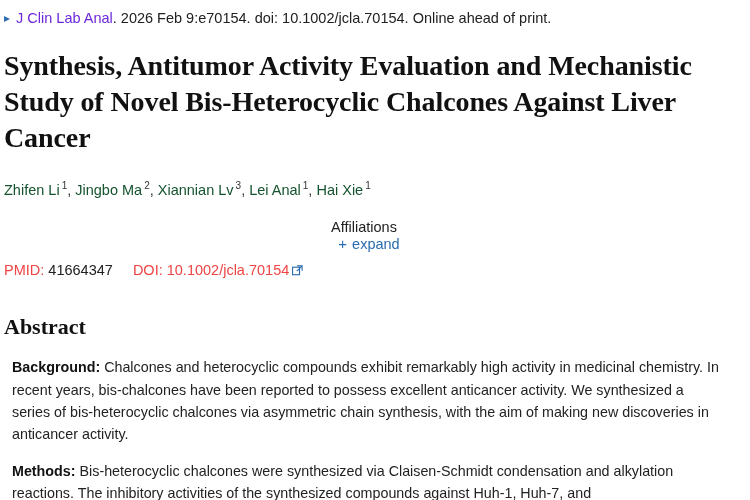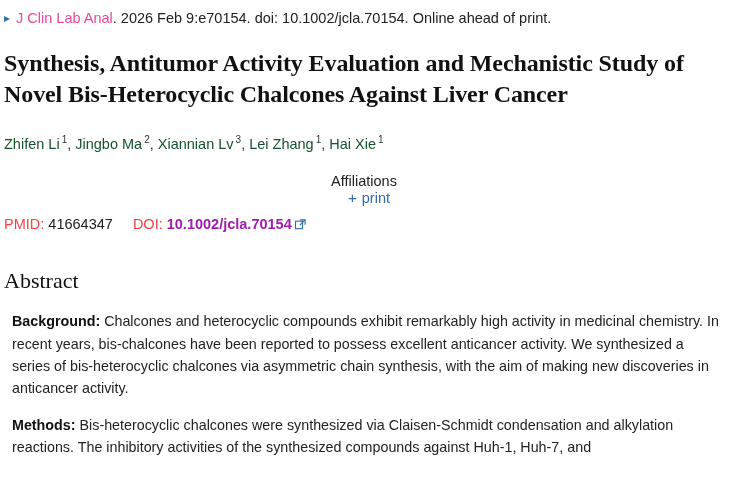--- a/index.html
+++ b/index.html
@@ -32,31 +32,31 @@
   }
   .chevron {
     color: #2b6cb0;
     font-size: 12px;
     margin-right: 6px;
     line-height: 1;
     transform: translateY(-1px);
     flex: 0 0 auto;
   }
   .journal {
-    color: #ec4899;
+    color: #6d28d9;
     font-style: normal;
   }
   .cite-rest {
     color: #212121;
   }
   
   h1.title {
     font-family: "Liberation Serif", serif;
     font-weight: 700;
-    font-size: 24px;
+    font-size: 28px;
     line-height: 1.28;
     letter-spacing: -0.1px;
     margin: 20px 0 0 0;
     padding: 0 24px 0 4px;
     color: #111;
   }
   
   .authors {
     padding: 22px 16px 0 4px;
     font-size: 14.5px;
@@ -98,37 +98,36 @@
   }
   
   .ids {
     padding: 10px 16px 0 4px;
     font-size: 14.5px;
     color: #212121;
   }
   .ids .pmid-val { color: #212121; }
   .ids .label { color: #ef4444; }
   .doi-link {
-    color: #a21caf;
+    color: #ef4444;
     text-decoration: none;
     cursor: pointer;
-    font-weight: bold;
   }
   .ext-icon {
     display: inline-block;
     margin-left: 3px;
     width: 11px;
     height: 11px;
     vertical-align: -1px;
   }
   .ids .spacer { display: inline-block; width: 12px; }
   
   h2.abstract-head {
     font-family: "Liberation Serif", serif;
-    font-weight: 400;
+    font-weight: 700;
     font-size: 22px;
     margin: 36px 0 0 0;
     padding: 0 16px 0 4px;
     color: #111;
   }
   .abstract-body {
     padding: 16px 30px 0 12px;
     font-size: 14.3px;
     line-height: 1.56;
     color: #222;
@@ -147,29 +146,29 @@
       <span class="journal">J Clin Lab Anal</span><span class="cite-rest">. 2026 Feb 9:e70154. doi: 10.1002/jcla.70154. Online ahead of print.</span>
     </span>
   </div>
 
   <h1 class="title">Synthesis, Antitumor Activity Evaluation and Mechanistic Study of Novel Bis-Heterocyclic Chalcones Against Liver Cancer</h1>
 
   <div class="authors">
     <span><span class="author">Zhifen Li</span><span class="sup">1</span></span><span class="comma">,</span>
     <span><span class="author">Jingbo Ma</span><span class="sup">2</span></span><span class="comma">,</span>
     <span><span class="author">Xiannian Lv</span><span class="sup">3</span></span><span class="comma">,</span>
-    <span><span class="author">Lei Zhang</span><span class="sup">1</span></span><span class="comma">,</span>
+    <span><span class="author">Lei Anal</span><span class="sup">1</span></span><span class="comma">,</span>
     <span><span class="author">Hai Xie</span><span class="sup">1</span></span>
   </div>
 
   <div class="affil-row">
     <span class="affil-label">Affiliations</span>
     <span class="expand-btn">
       <span class="plus">+</span>
-      <span>print</span>
+      <span>expand</span>
     </span>
   </div>
 
   <div class="ids">
     <span class="label">PMID:</span>
     <span class="pmid-val">41664347</span>
     <span class="spacer"></span>
     <span class="label">DOI:</span>
     <a class="doi-link" href="#"><span>10.1002/jcla.70154</span><svg class="ext-icon" viewBox="0 0 12 12" fill="none" stroke="#2b6cb0" stroke-width="1.2">
           <rect x="0.6" y="2.4" width="7.6" height="8.2"></rect>

